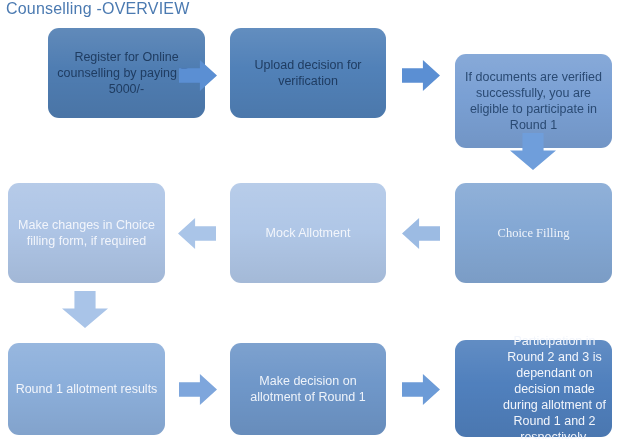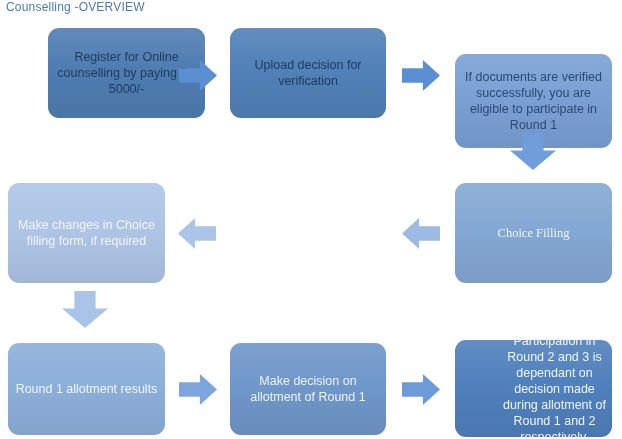--- a/index.html
+++ b/index.html
@@ -10,21 +10,21 @@
     font-family: "Liberation Sans", sans-serif;
   }
   .canvas {
     position: relative;
     width: 622px; height: 439px;
   }
   .title {
     position: absolute;
     left: 6px; top: 0px;
     margin: 0;
-    font-size: 12px;
+    font-size: 16px;
     font-weight: 400;
     letter-spacing: 0.2px;
   }
   .box {
     position: absolute;
     border-radius: 11px;
     display: flex;
     align-items: center;
     justify-content: center;
     text-align: center;
@@ -94,20 +94,23 @@
   </div>
 
   <div class="arrow arrow-down d1" style="background-color: rgb(111, 158, 219);"></div>
 
   <div class="box r2c3" style="background-color: rgb(132, 168, 212); color: rgb(238, 243, 250); font-family: Liberation Serif, serif;">
     <span>Choice Filling</span>
   </div>
 
   <div class="arrow arrow-left r2a2" style="background-color: rgb(156, 187, 227);"></div>
 
+  <div class="box r2c2" style="background-color: rgb(176, 199, 231); color: rgb(242, 245, 251);">
+    <span>Mock Allotment</span>
+  </div>
 
   <div class="arrow arrow-left r2a1" style="background-color: rgb(170, 197, 232);"></div>
 
   <div class="box r2c1" style="background-color: rgb(174, 197, 230); color: rgb(242, 245, 251);">
     <span>Make changes in Choice filling form, if required</span>
   </div>
 
   <div class="arrow arrow-down d2" style="background-color: rgb(169, 196, 232);"></div>
 
   <div class="box r3c1" style="background-color: rgb(140, 175, 219); color: rgb(242, 245, 251);">

